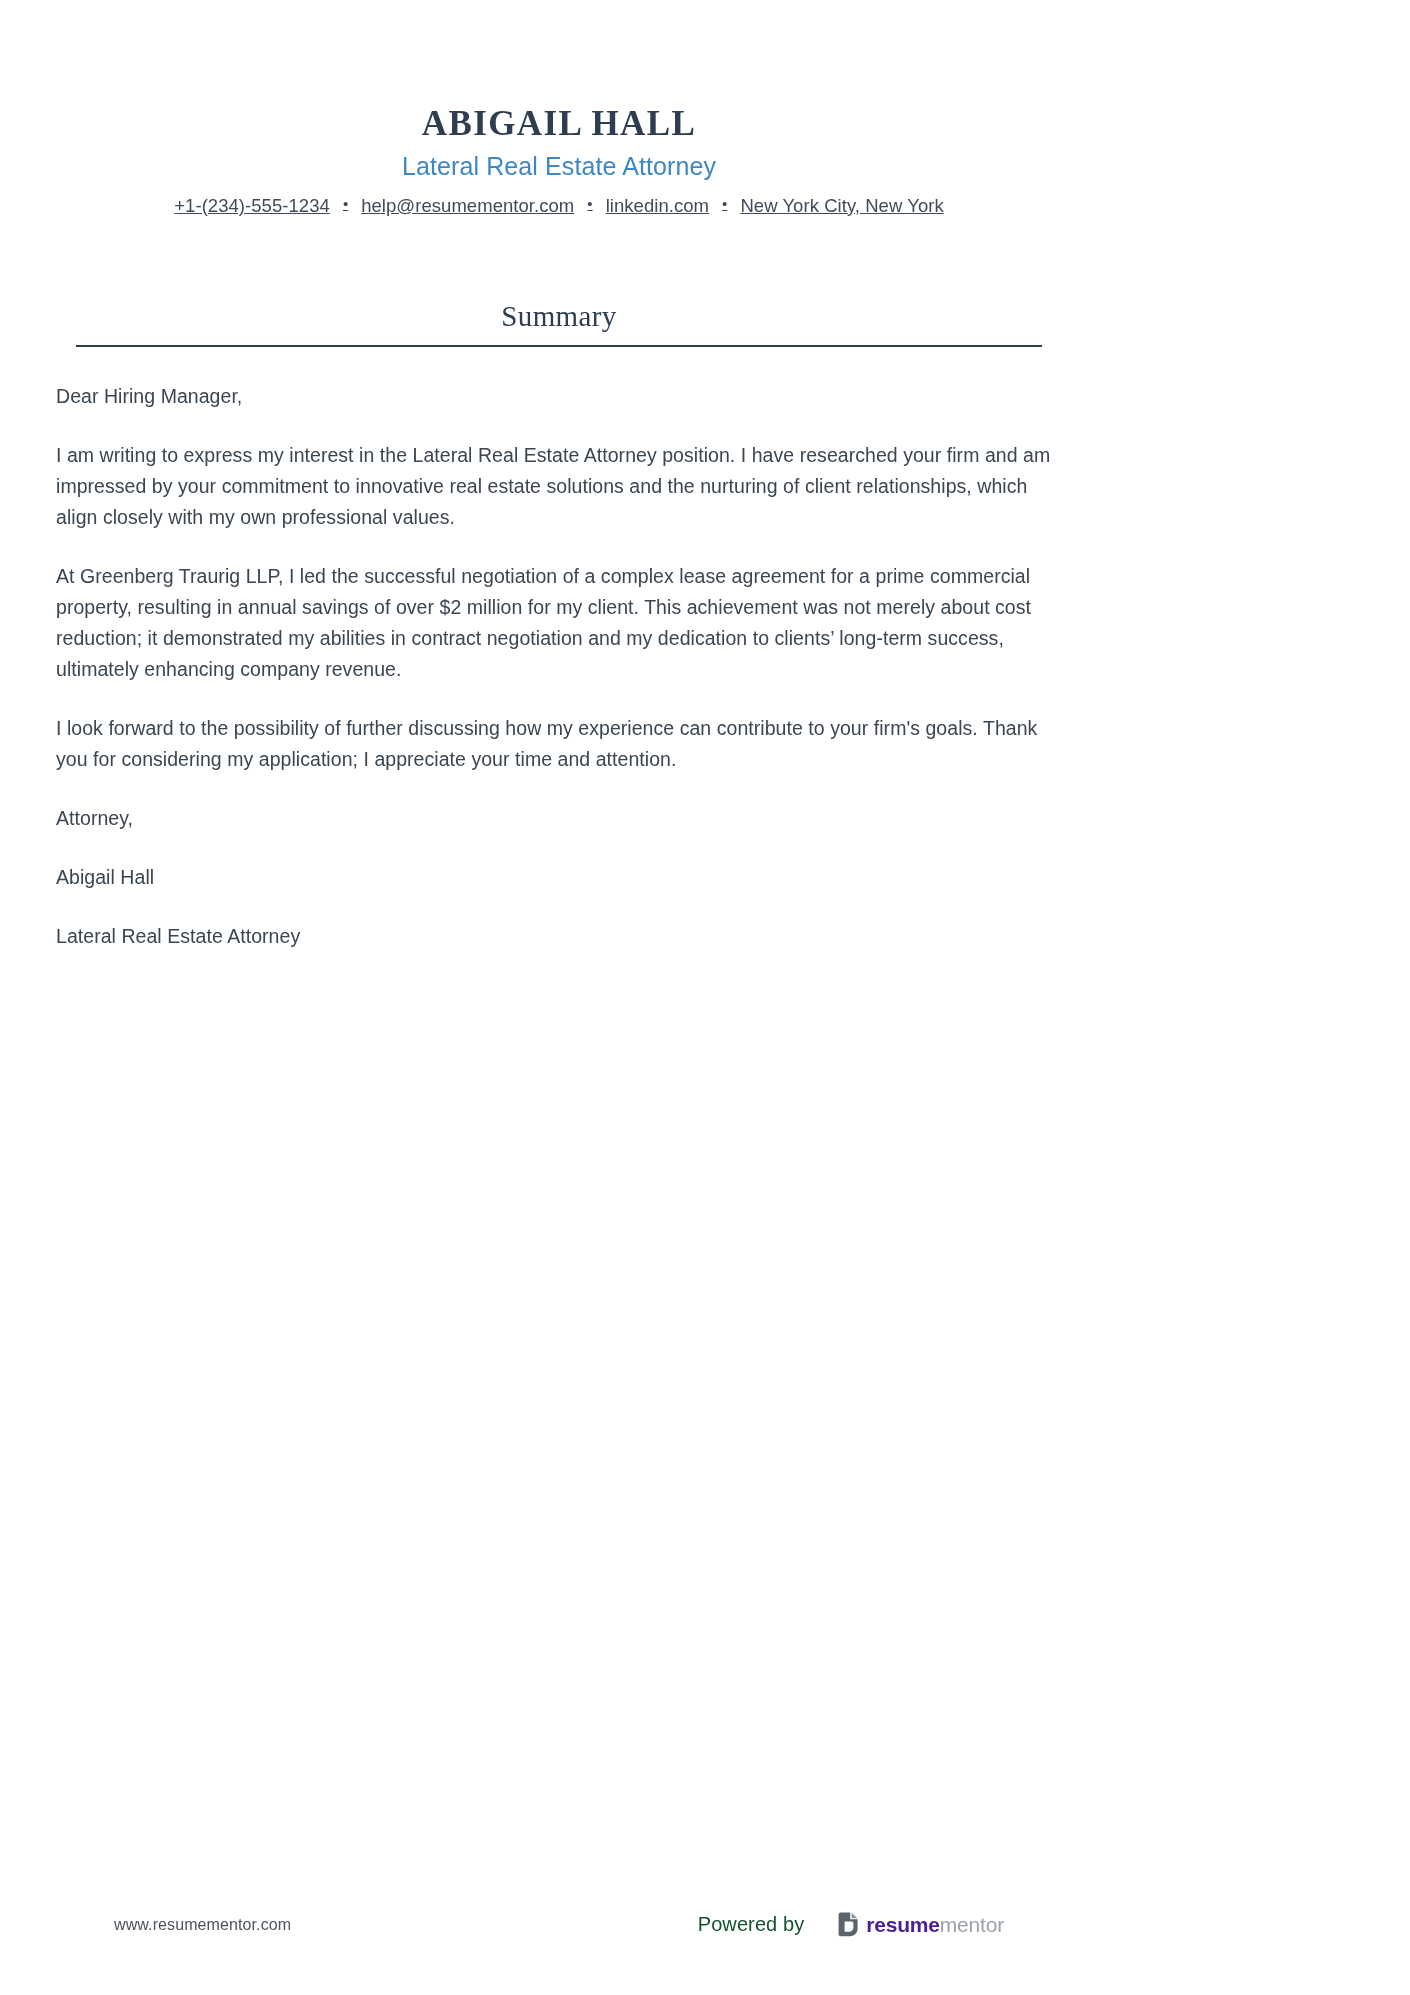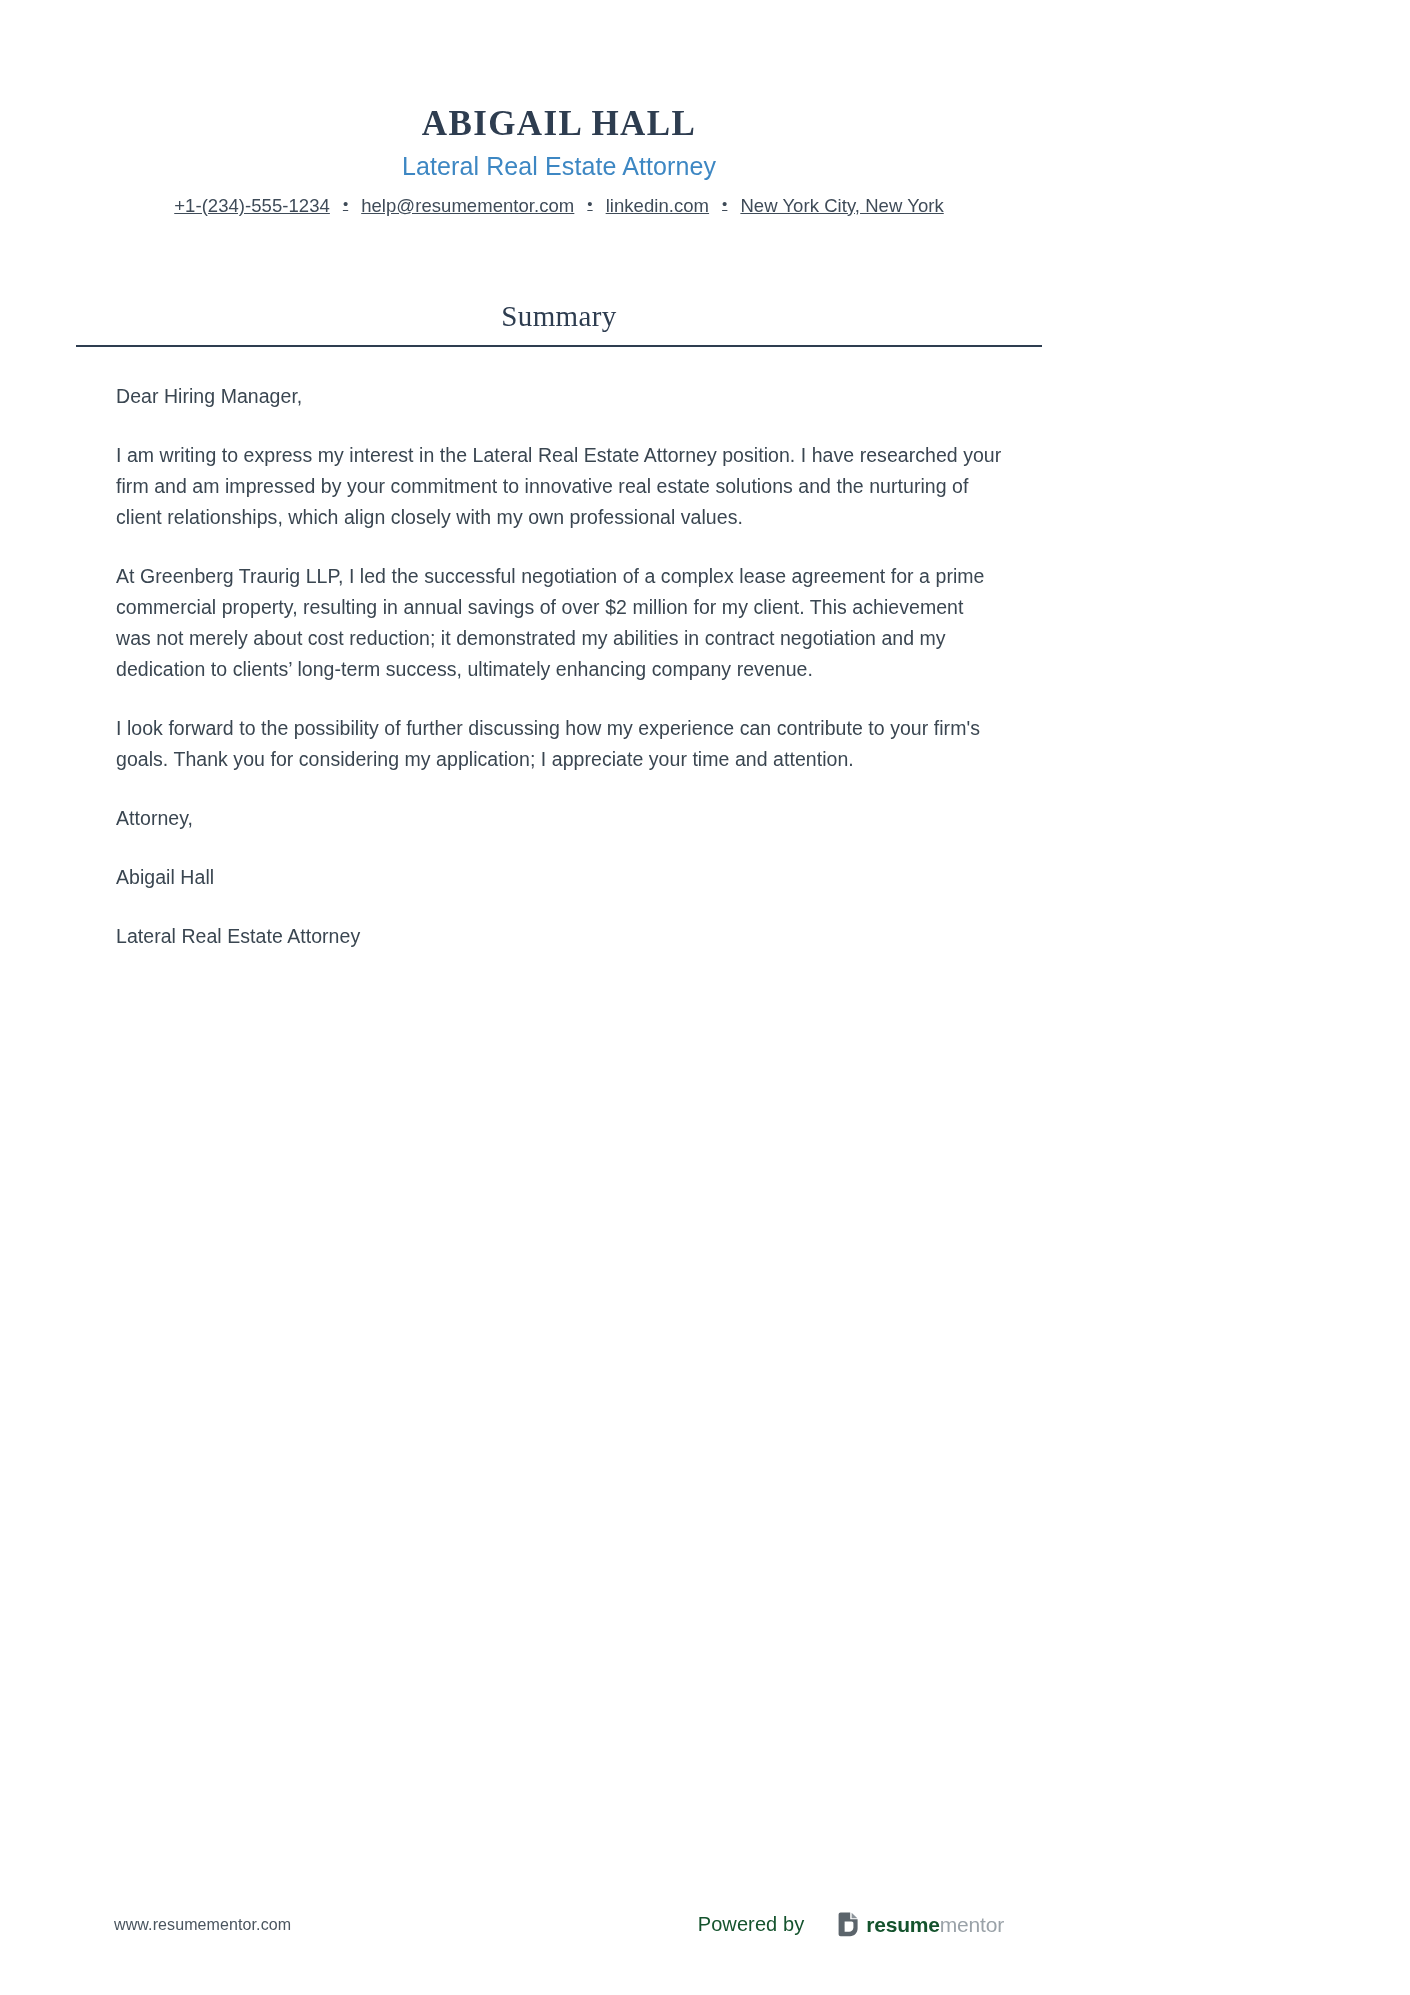--- a/index.html
+++ b/index.html
@@ -85,21 +85,21 @@
   }
   .section-rule {
     margin-top: 12px;
     height: 0;
     border-top: 2px solid #2e3d50;
     width: 100%;
   }
 
   
   .letter {
-    padding: 0 116px;
+    padding: 0 56px;
     margin-top: 34px;
     color: #3a4651;
     font-size: 19.5px;
     line-height: 31px;
     letter-spacing: 0.05px;
     max-width: 1160px;
     box-sizing: content-box;
   }
   .letter p {
     margin: 0 0 28px 0;
@@ -147,21 +147,21 @@
     display: block;
   }
   .brand-text {
     font-size: 21px;
     letter-spacing: -0.2px;
     line-height: 1;
     white-space: nowrap;
   }
   .brand-strong {
     font-weight: bold;
-    color: #14532d;
+    color: #4c1d95;
   }
   .brand-light {
     font-weight: 400;
     color: #9aa2a8;
   }
 </style>
 </head>
 <body>
 
 <div class="page">

